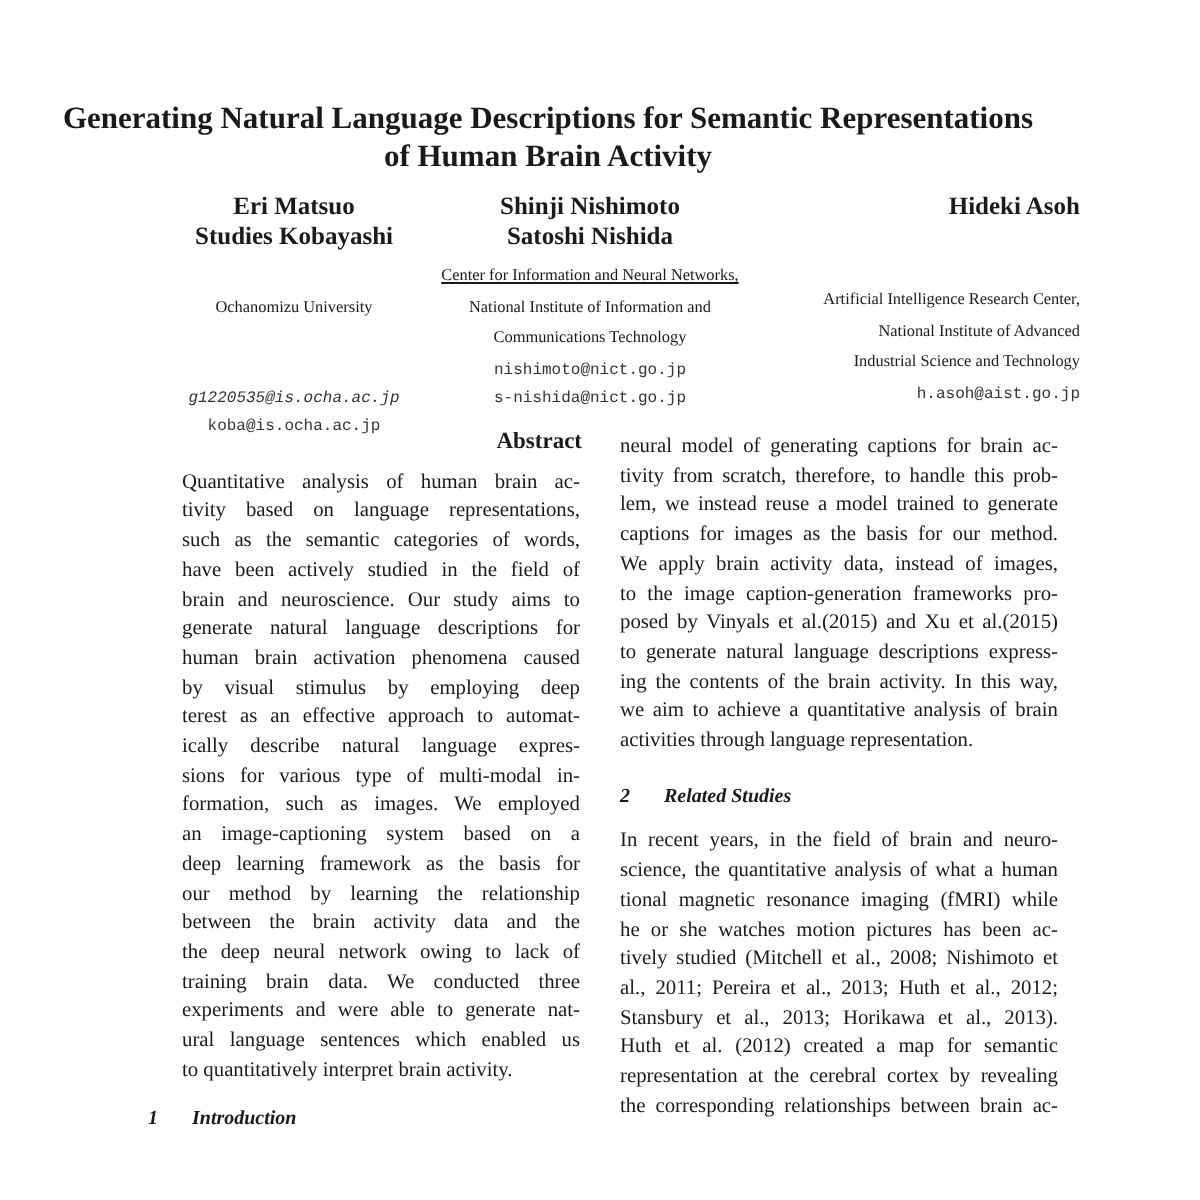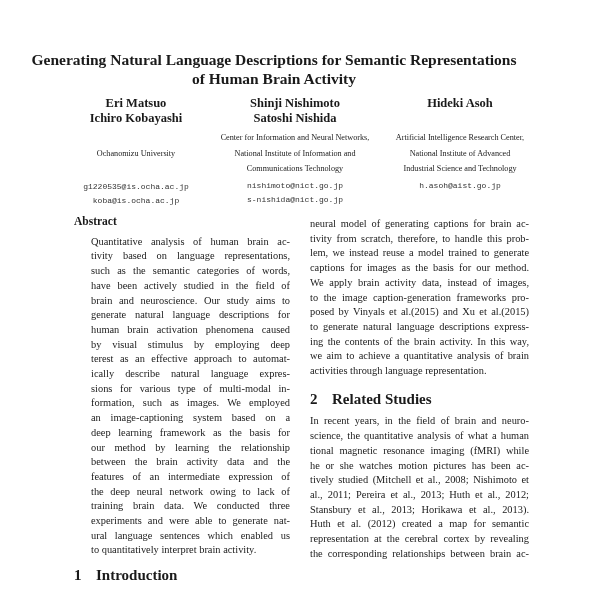--- a/index.html
+++ b/index.html
@@ -8,59 +8,59 @@
   .title { position:absolute; top:50px; left:0; width:548px; text-align:center;
            font-weight:bold; font-size:15.5px; line-height:19px; }
   .authors { position:absolute; top:96px; left:60px; width:480px; }
   .author-col { position:absolute; text-align:center; }
   .aname { font-weight:bold; font-size:12.5px; line-height:15px; }
   .affil { font-size:8.2px; line-height:15.5px; white-space:nowrap; }
   .email { font-family:"Liberation Mono", "DejaVu Sans Mono", monospace; font-size:8px; line-height:14px; color:#333; }
   .col { position:absolute; font-size:10.4px; line-height:14.7px; text-align:justify; }
   .line { display:block; text-align:justify; text-align-last:justify; white-space:nowrap; }
   .line.last { text-align-last:left; }
-  .abs-title { text-align:left; font-weight:bold; font-size:11.5px; margin-bottom:6px; }
-  .sec { font-weight:bold; font-size:15px; margin:10px 0 8px 0; }
+  .abs-title { text-align:right; font-weight:bold; font-size:11.5px; margin-bottom:6px; }
+  .sec { font-weight:bold; font-size:10px; margin:10px 0 8px 0;font-style:italic; }
   .sec .num { display:inline-block; width:22px; }
   .subsec { font-weight:bold; font-size:10.4px; line-height:13px; margin:0 0 5px 0; display:flex; }
   .subsec .num { width:28px; flex:none; }
 </style>
 </head>
 <body>
 
 <div class="title">
   <div>Generating Natural Language Descriptions for Semantic Representations</div>
   <div>of Human Brain Activity</div>
 </div>
 
 <div class="authors">
-  <div class="author-col" style="left:1px; width:150px; top:0;text-align:center;">
+  <div class="author-col" style="left:12px; width:150px; top:0;text-align:center;">
     <div class="aname">Eri Matsuo</div>
-    <div class="aname">Ichiro Kobayashi</div>
+    <div class="aname">Studies Kobayashi</div>
     <div class="affil" style="margin-top:4px;">&nbsp;</div>
     <div class="affil">Ochanomizu University</div>
     <div class="affil">&nbsp;</div>
-    <div class="email" style="margin-top:3px;">g1220535@is.ocha.ac.jp</div>
+    <div class="email" style="margin-top:16px;font-style:italic;">g1220535@is.ocha.ac.jp</div>
     <div class="email">koba@is.ocha.ac.jp</div>
   </div>
 
   <div class="author-col" style="left:160px; width:150px; top:0;">
     <div class="aname">Shinji Nishimoto</div>
     <div class="aname">Satoshi Nishida</div>
-    <div class="affil" style="margin-top:4px;">Center for Information and Neural Networks,</div>
+    <div class="affil" style="margin-top:4px;text-decoration:underline;">Center for Information and Neural Networks,</div>
     <div class="affil">National Institute of Information and</div>
     <div class="affil">Communications Technology</div>
     <div class="email" style="margin-top:2px;">nishimoto@nict.go.jp</div>
     <div class="email">s-nishida@nict.go.jp</div>
   </div>
 
-  <div class="author-col" style="left:320px; width:160px; top:0;">
+  <div class="author-col" style="left:320px; width:160px; top:0;text-align:right;">
     <div class="aname">Hideki Asoh</div>
     <div class="aname">&nbsp;</div>
-    <div class="affil" style="margin-top:4px;">Artificial Intelligence Research Center,</div>
+    <div class="affil" style="margin-top:16px;">Artificial Intelligence Research Center,</div>
     <div class="affil">National Institute of Advanced</div>
     <div class="affil">Industrial Science and Technology</div>
     <div class="email" style="margin-top:2px;">h.asoh@aist.go.jp</div>
   </div>
 </div>
 
 <div class="col" style="left:74px; top:214px; width:217px;">
   <div class="abs-title">Abstract</div>
   <div style="padding-left:17px; padding-right:1px;">
     <span class="line">Quantitative analysis of human brain ac-</span>
@@ -72,21 +72,20 @@
     <span class="line">human brain activation phenomena caused</span>
     <span class="line">by visual stimulus by employing deep</span>
     <span class="line">terest as an effective approach to automat-</span>
     <span class="line">ically describe natural language expres-</span>
     <span class="line">sions for various type of multi-modal in-</span>
     <span class="line">formation, such as images. We employed</span>
     <span class="line">an image-captioning system based on a</span>
     <span class="line">deep learning framework as the basis for</span>
     <span class="line">our method by learning the relationship</span>
     <span class="line">between the brain activity data and the</span>
-    <span class="line">features of an intermediate expression of</span>
     <span class="line">the deep neural network owing to lack of</span>
     <span class="line">training brain data. We conducted three</span>
     <span class="line">experiments and were able to generate nat-</span>
     <span class="line">ural language sentences which enabled us</span>
     <span class="line last">to quantitatively interpret brain activity.</span>
   </div>
   <div class="sec" style="">
     <span class="num">1</span><span>Introduction</span>
   </div>
 

